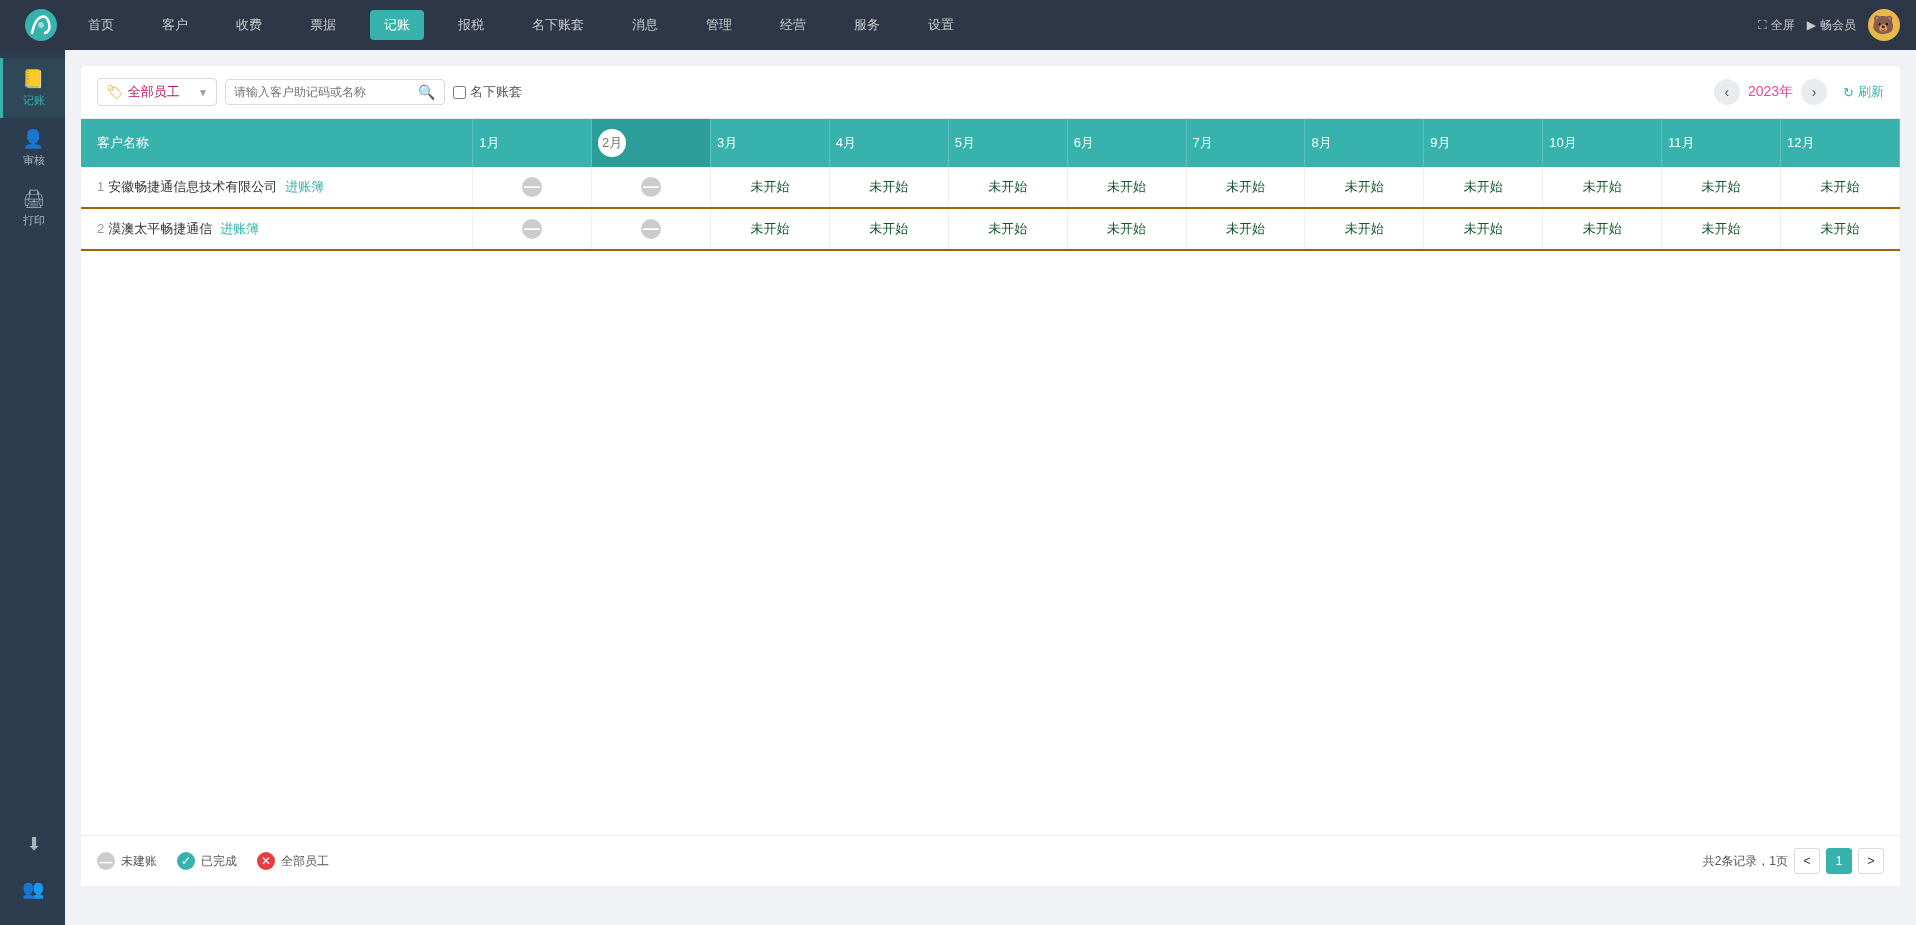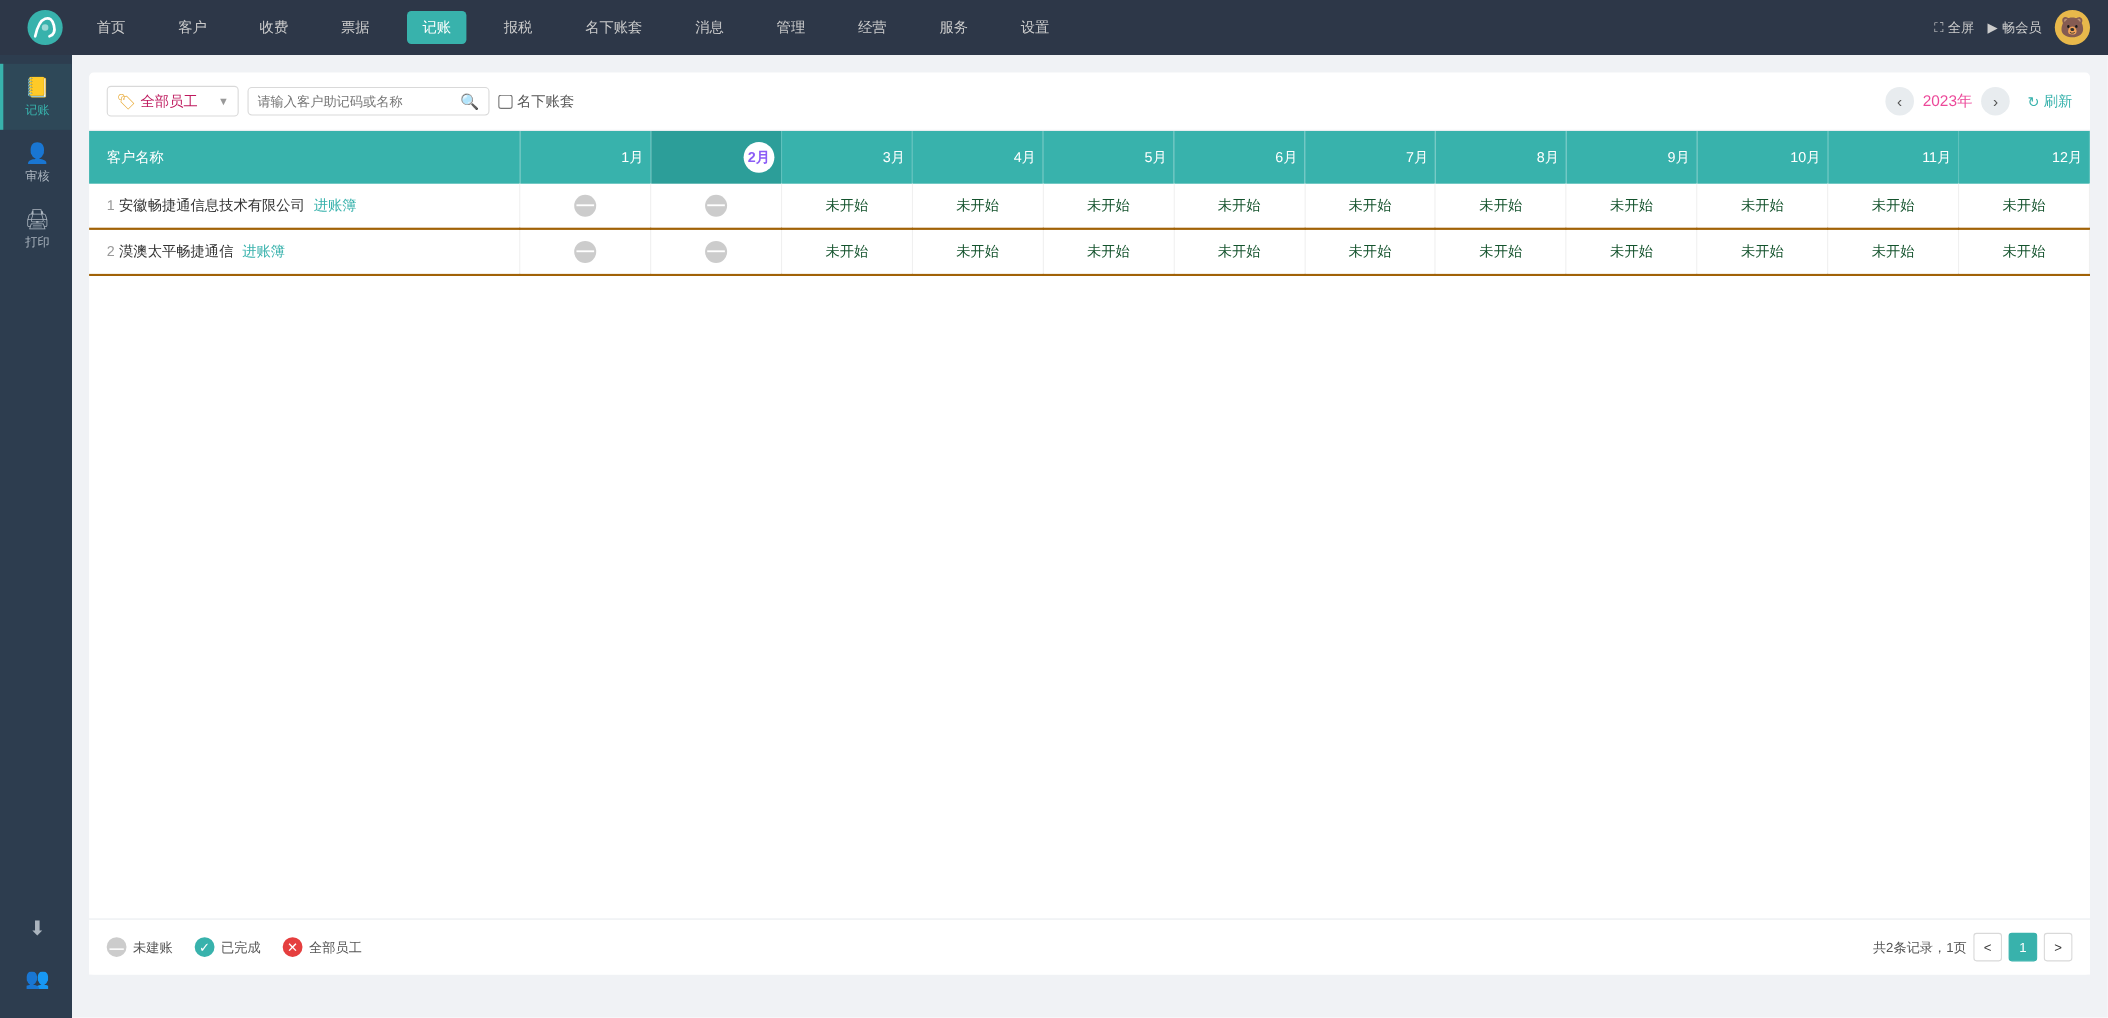--- a/index.html
+++ b/index.html
@@ -186,45 +186,44 @@
       overflow-x: auto;
     }
     table {
       width: 100%;
       border-collapse: collapse;
       table-layout: fixed;
     }
     thead tr th {
       background: #38b2ac;
       color: #fff;
-      text-align: right;
+      text-align: left;
       padding: 10px 6px;
       font-size: 13px;
       font-weight: normal;
       border-right: 1px solid rgba(255,255,255,0.2);
     }
     thead tr th:first-child {
       text-align: left;
       padding-left: 16px;
       width: 280px;
       margin-left: 40px;
     }
     thead tr th.month-active {
       background: #2c9e99;
     }
     .month-circle {
       display: inline-flex;
       align-items: center; justify-content: center;
       width: 28px; height: 28px;
       background: #fff;
       border-radius: 50%;
-      color: #8b5cf6;
+      color: #737373;
       font-size: 13px;
-      font-weight: bold;
-      margin-left: 44px;
+      font-weight: normal;
     }
     tbody tr {
       border-bottom: 2px solid #a16207;
     }
     tbody tr td {
       text-align: center;
       padding: 10px 6px;
       font-size: 13px;
       color: #999;
       border-right: 1px solid #f0f0f0;

